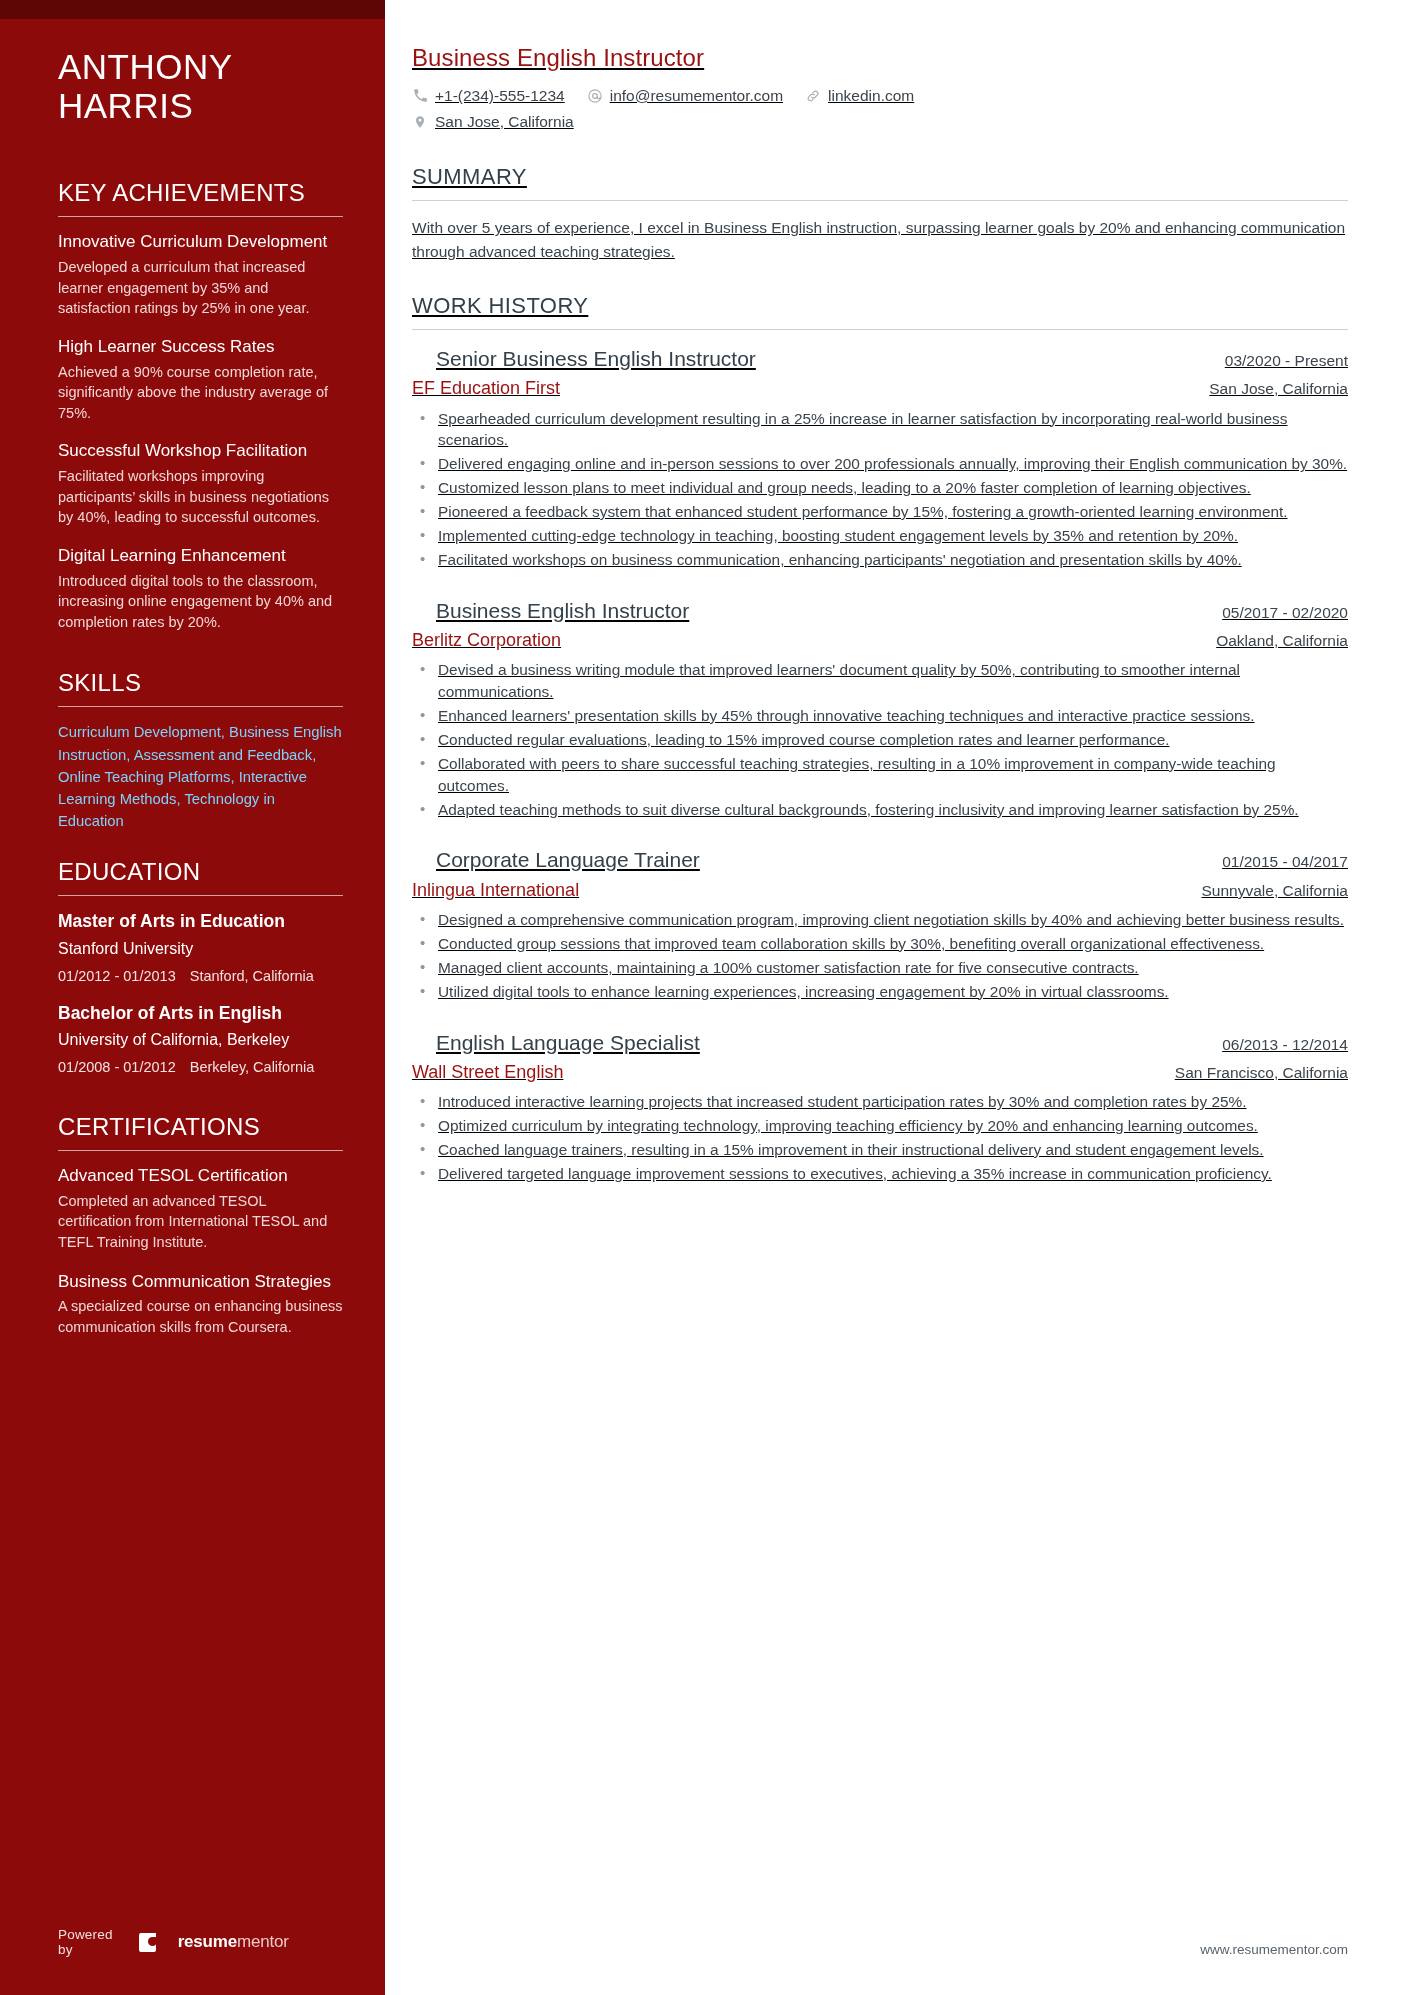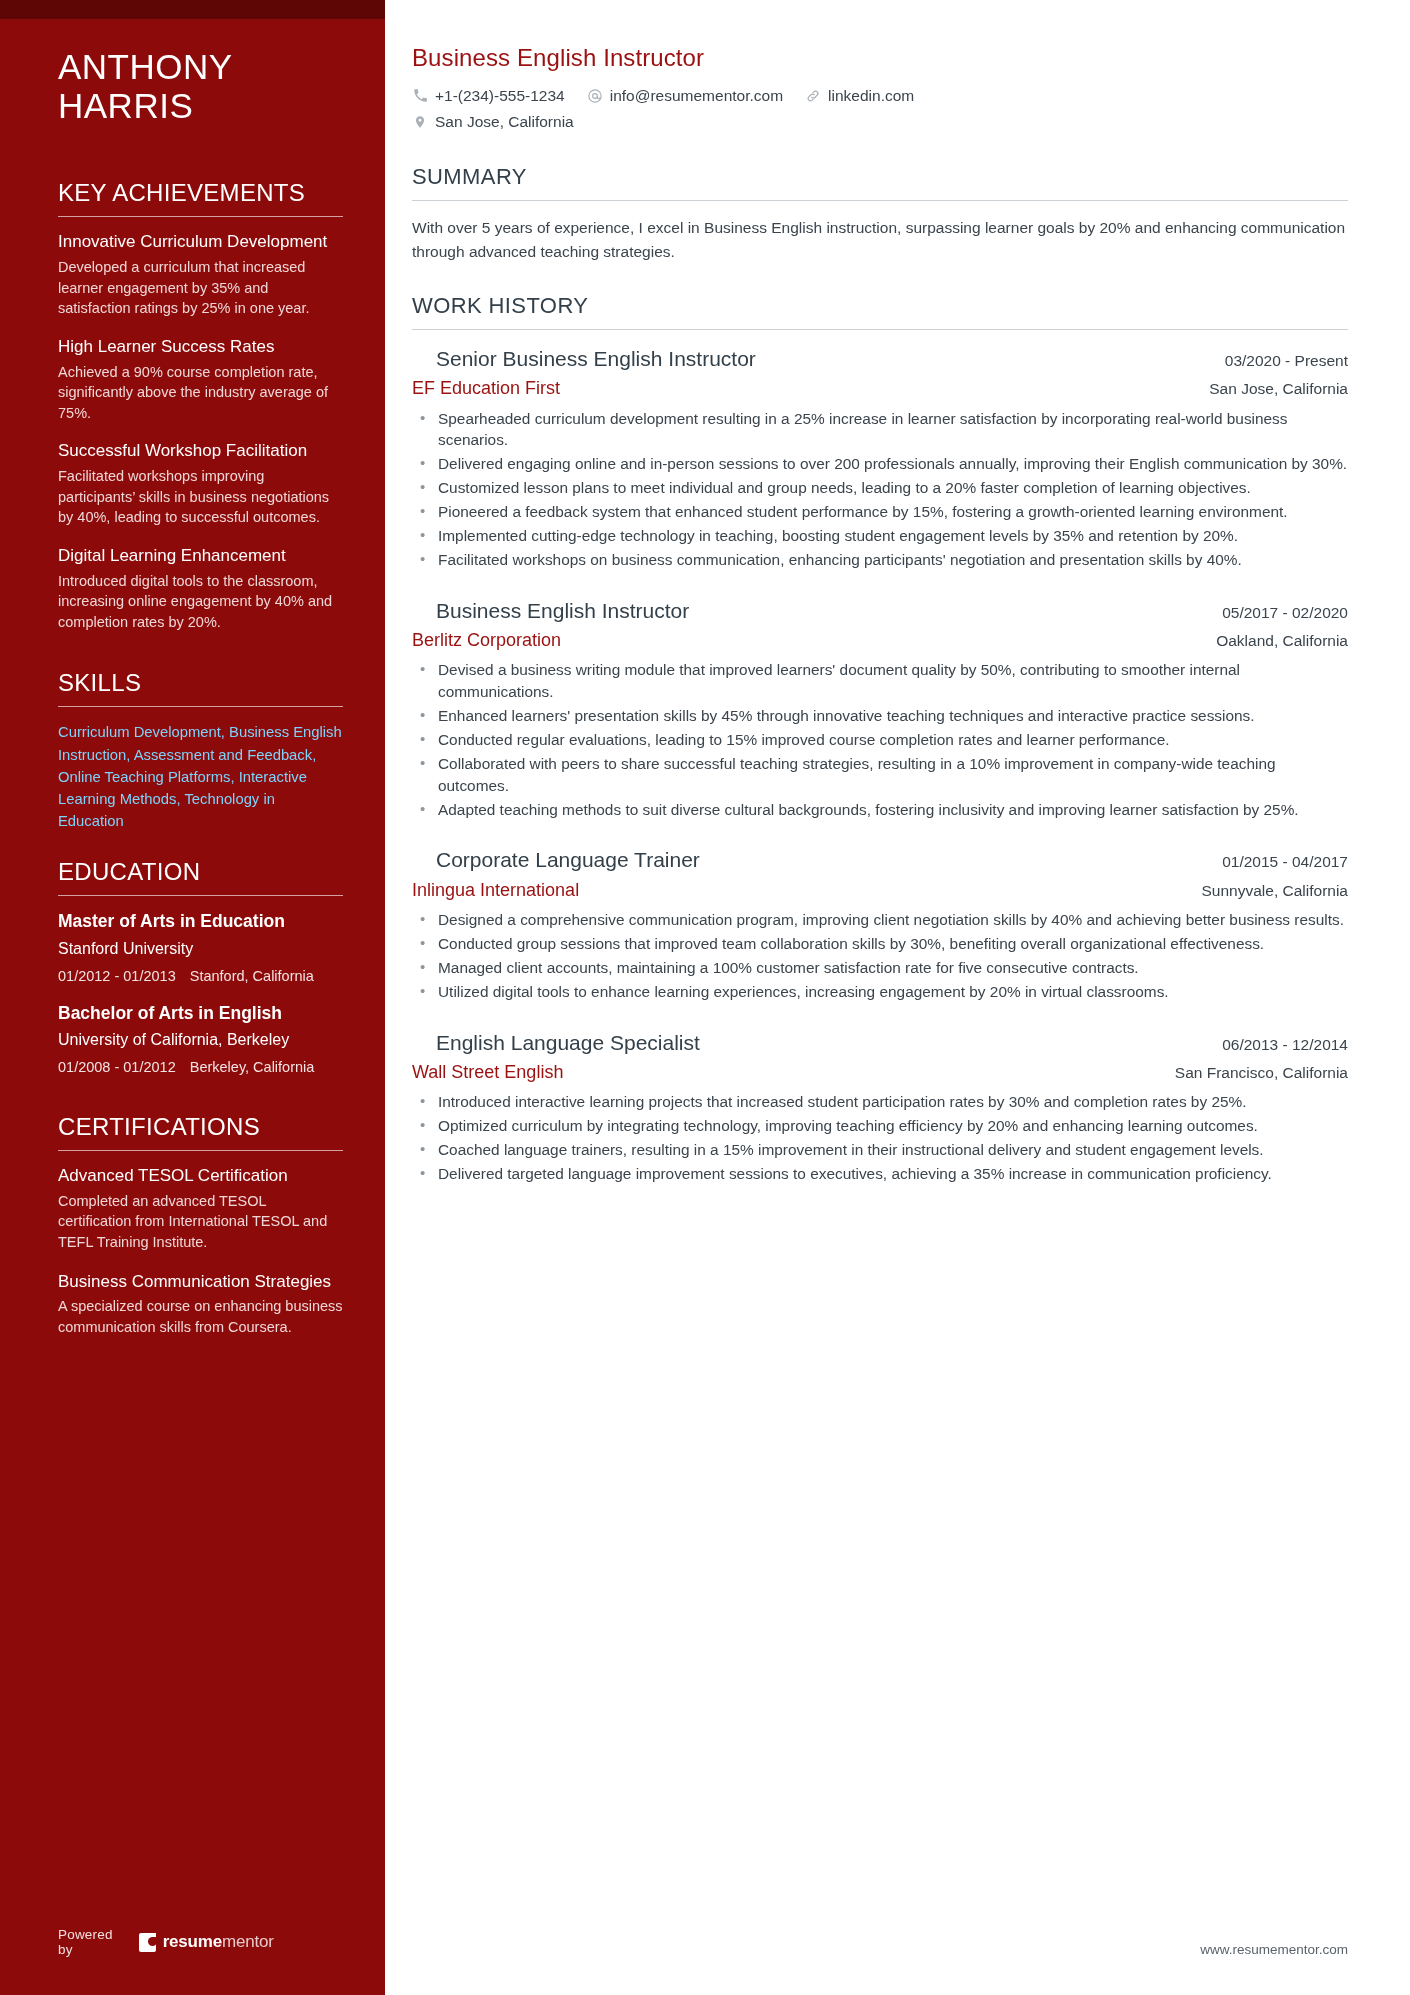--- a/index.html
+++ b/index.html
@@ -129,21 +129,21 @@
     gap: 26px;
   }
   .powered-by {
     font-size: 13.5px;
     color: #f2dede;
     letter-spacing: 0.2px;
   }
   .logo {
     display: flex;
     align-items: center;
-    gap: 7px;
+    gap: 22px;
     justify-content: flex-end;
   }
   .logo-mark {
     width: 17px;
     height: 19px;
     background: #ffffff;
     border-radius: 2px 0 2px 2px;
     position: relative;
     flex: 0 0 auto;
   }
@@ -160,20 +160,21 @@
   .logo-text { font-size: 17px; letter-spacing: -0.2px; }
   .logo-text .b { font-weight: 700; color: #ffffff; }
   .logo-text .l { font-weight: 400; color: #e9c9c9; }
 
   
   .main {
     flex: 1 1 auto;
     background: #ffffff;
     padding: 44px 62px 28px 27px;
     position: relative;
+    text-decoration: underline;
   }
   .job-title-head {
     font-size: 24px;
     color: #9b1010;
     font-weight: 400;
     margin-bottom: 13px;
     letter-spacing: 0.1px;
   }
   .contact-rows {
     margin-bottom: 32px;

